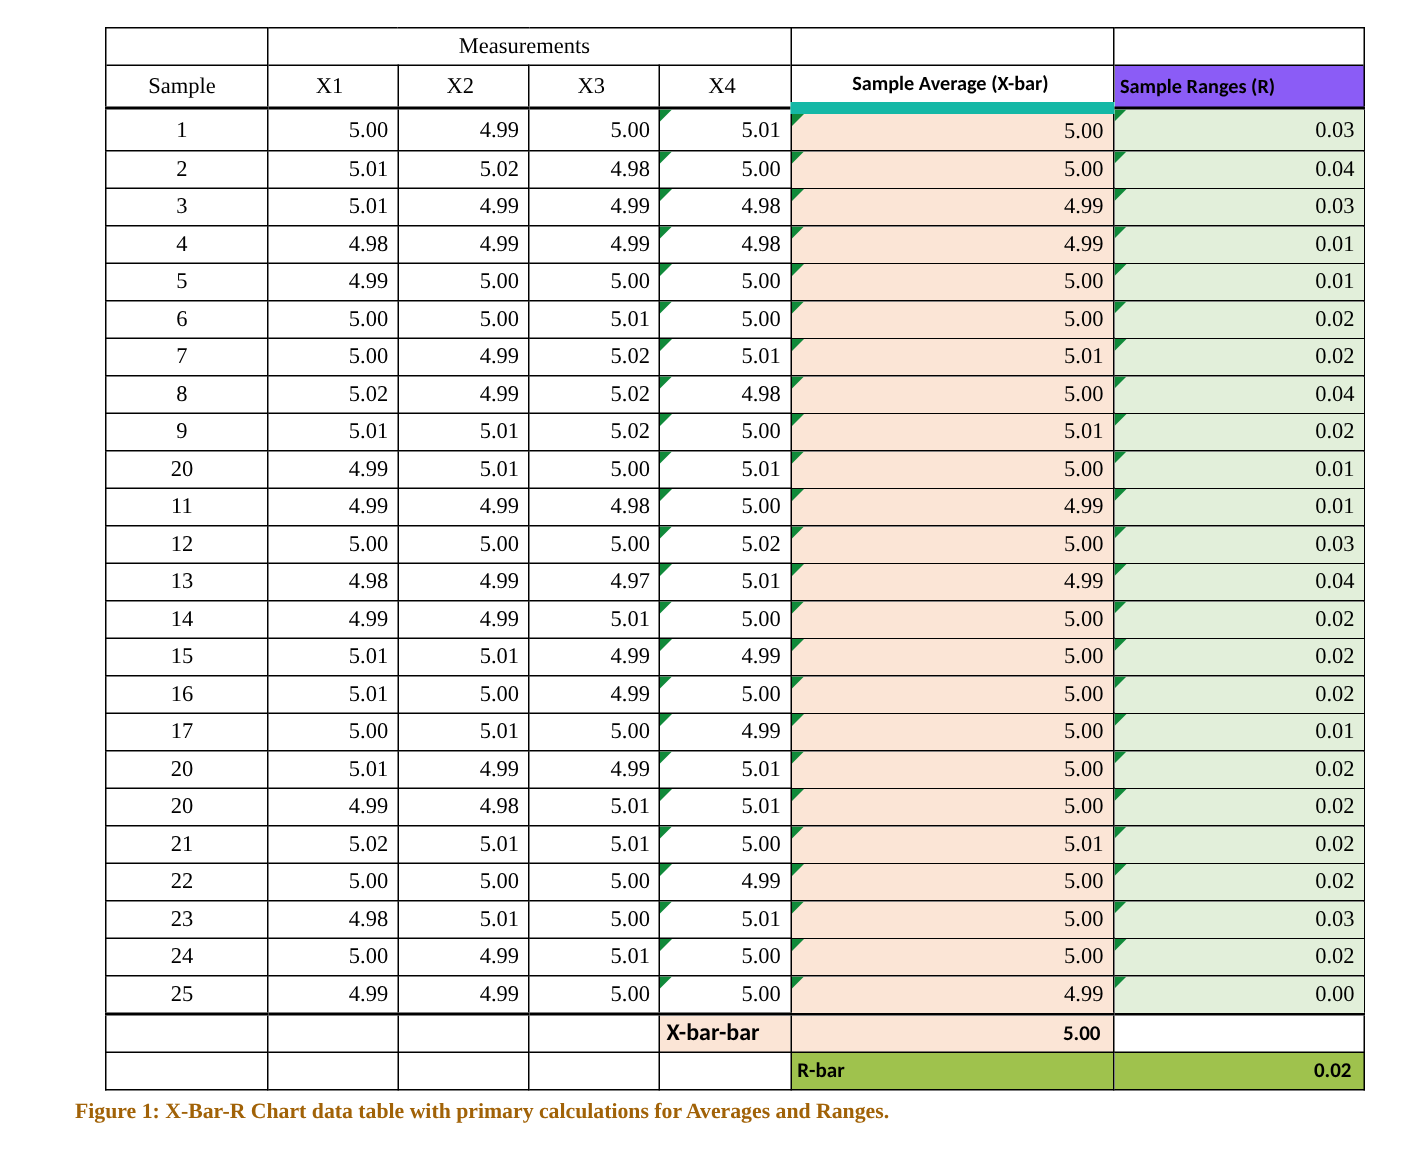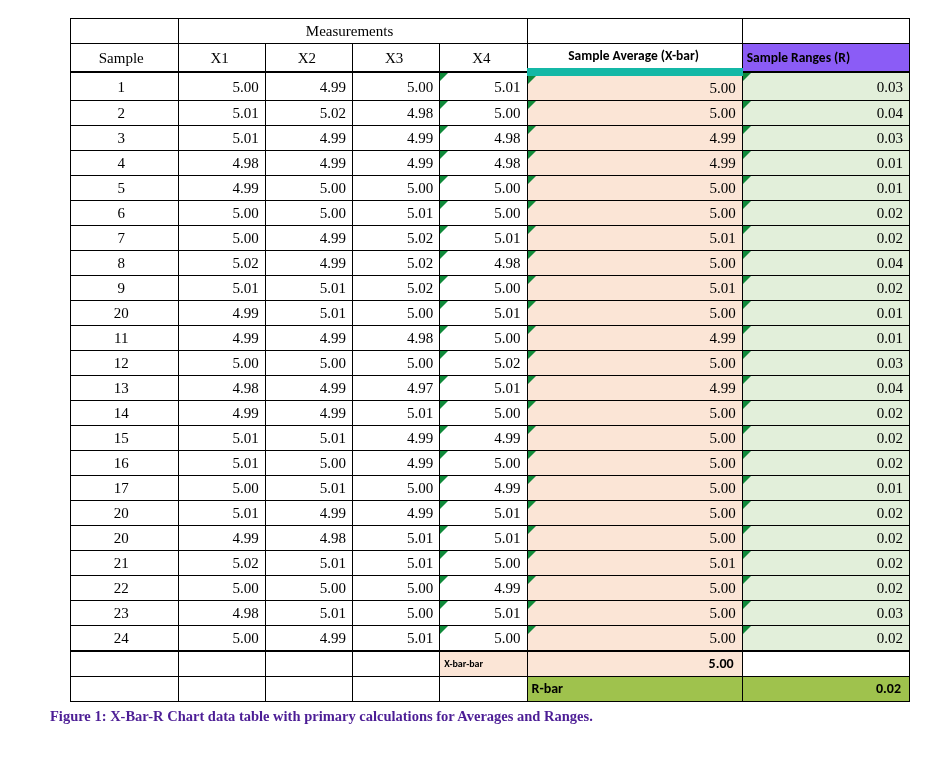--- a/index.html
+++ b/index.html
@@ -93,21 +93,21 @@
     height: 0;
     border-top: 8px solid #108a3a;
     border-right: 8px solid transparent;
   }
 
   
   tr.xbarbar td.lbl {
     background: var(--xbarbar-bg);
     font-weight: bold;
     font-family: Calibri, Arial, sans-serif;
-    font-size: 10px;
+    font-size: 16px;
     text-align: left;
     padding-left: 4px;
   }
   tr.xbarbar td.val {
     background: var(--xbarbar-bg);
     font-weight: bold;
     font-family: Calibri, Arial, sans-serif;
     font-size: 14px;
     text-align: right;
     padding-right: 8px;
@@ -132,21 +132,21 @@
     font-size: 14px;
     text-align: right;
     padding-right: 8px;
   }
 
   .caption {
     margin-top: 6px;
     font-family: "Times New Roman", Times, serif;
     font-weight: bold;
     font-size: 14.5px;
-    color: #4c1d95;
+    color: #a16207;
     padding-left: 0px;
     margin-left: -20px;
   }
 
   
   table.sheet { border: none; }
 </style>
 </head>
 <body>
 
@@ -383,20 +383,29 @@
         </tr>
         <tr class="body-row">
           <td class="col-sample">24</td>
           <td class="col-x">5.00</td>
           <td class="col-x">4.99</td>
           <td class="col-x">5.01</td>
           <td class="col-x4 tri-cell">5.00</td>
           <td class="col-xbar tri-cell">5.00</td>
           <td class="col-range tri-cell">0.02</td>
         </tr>
+        <tr class="body-row" style="border-bottom: 2px solid rgb(0, 0, 0);">
+          <td class="col-sample" style="border-bottom: 2px solid rgb(0, 0, 0);">25</td>
+          <td class="col-x" style="border-bottom: 2px solid rgb(0, 0, 0);">4.99</td>
+          <td class="col-x" style="border-bottom: 2px solid rgb(0, 0, 0);">4.99</td>
+          <td class="col-x" style="border-bottom: 2px solid rgb(0, 0, 0);">5.00</td>
+          <td class="col-x4 tri-cell" style="border-bottom: 2px solid rgb(0, 0, 0);">5.00</td>
+          <td class="col-xbar tri-cell" style="border-bottom: 2px solid rgb(0, 0, 0);">4.99</td>
+          <td class="col-range tri-cell" style="border-bottom: 2px solid rgb(0, 0, 0);">0.00</td>
+        </tr>
       </tbody>
 
     <tbody>
         <tr class="xbarbar">
       <td class="blank"></td>
       <td class="blank"></td>
       <td class="blank"></td>
       <td class="blank"></td>
       <td class="lbl">X-bar-bar</td>
       <td class="val">5.00</td>

